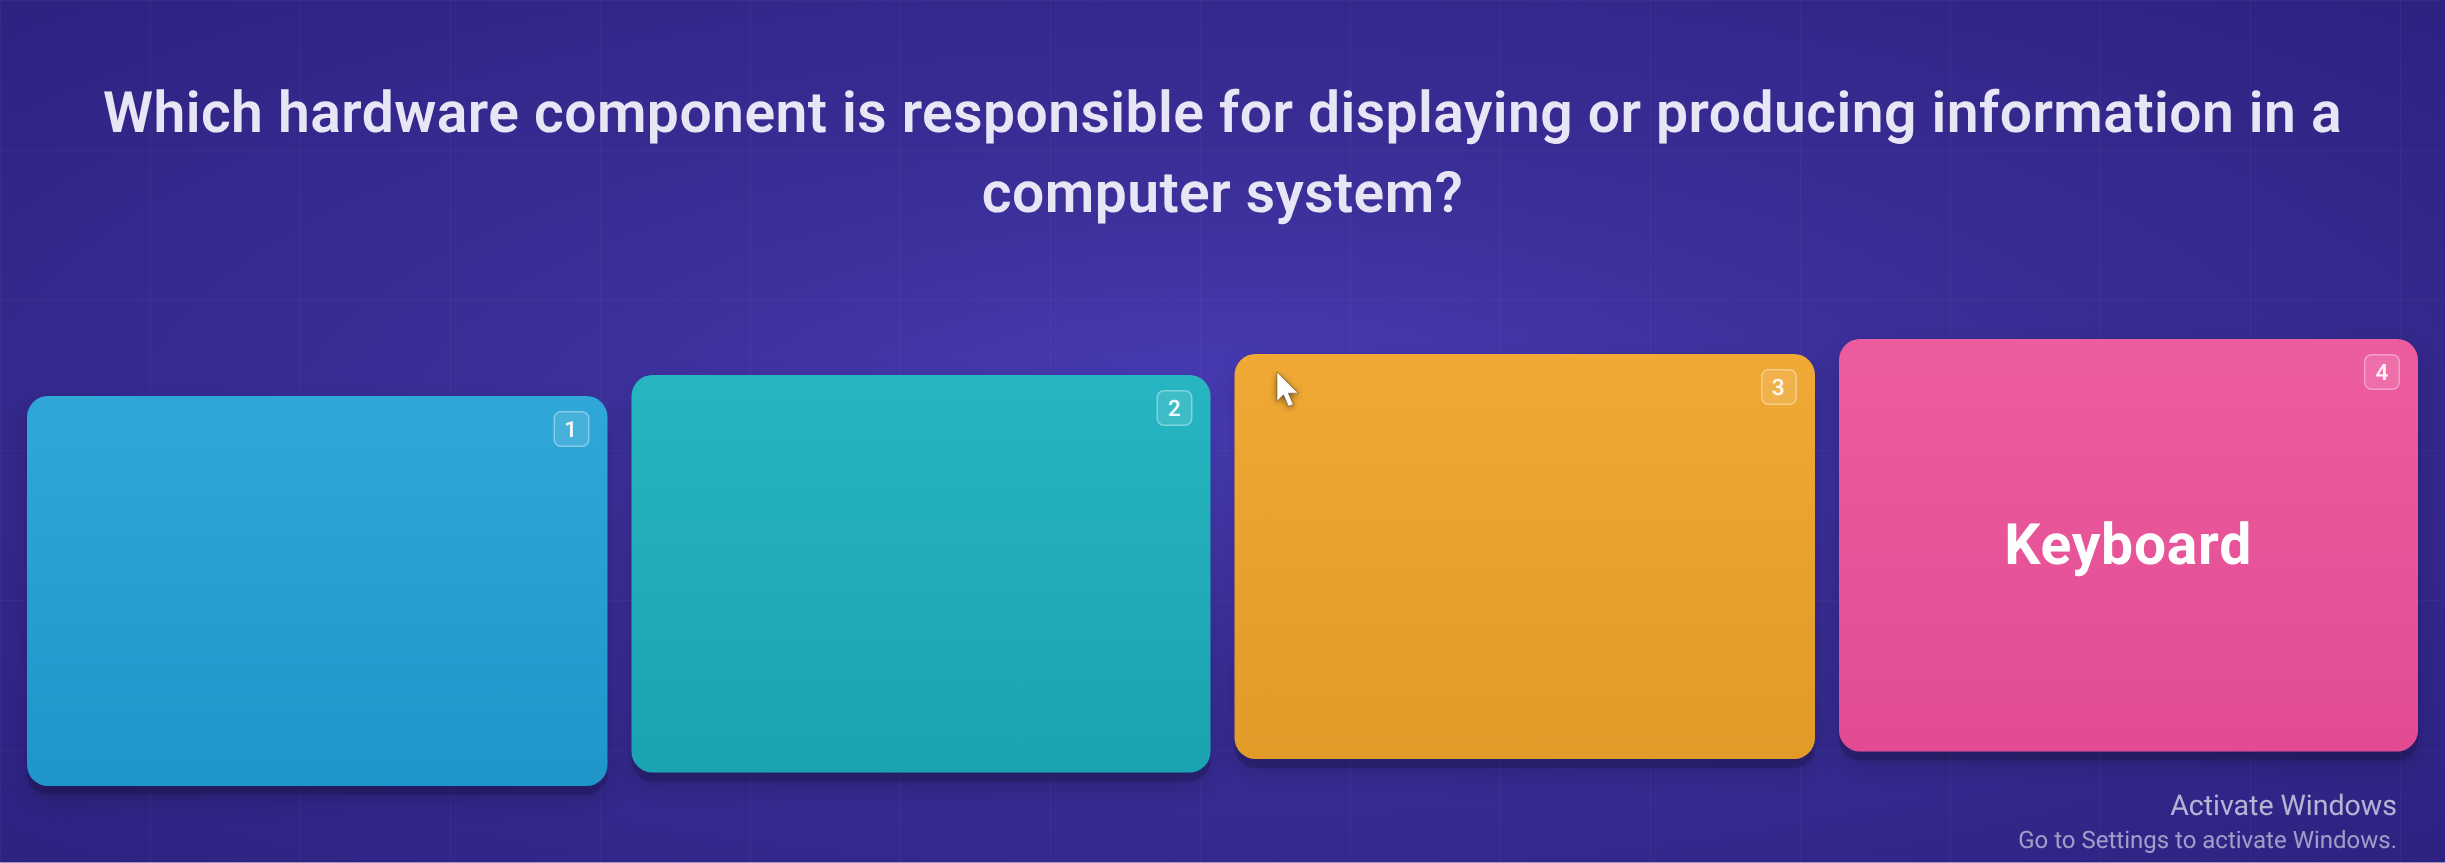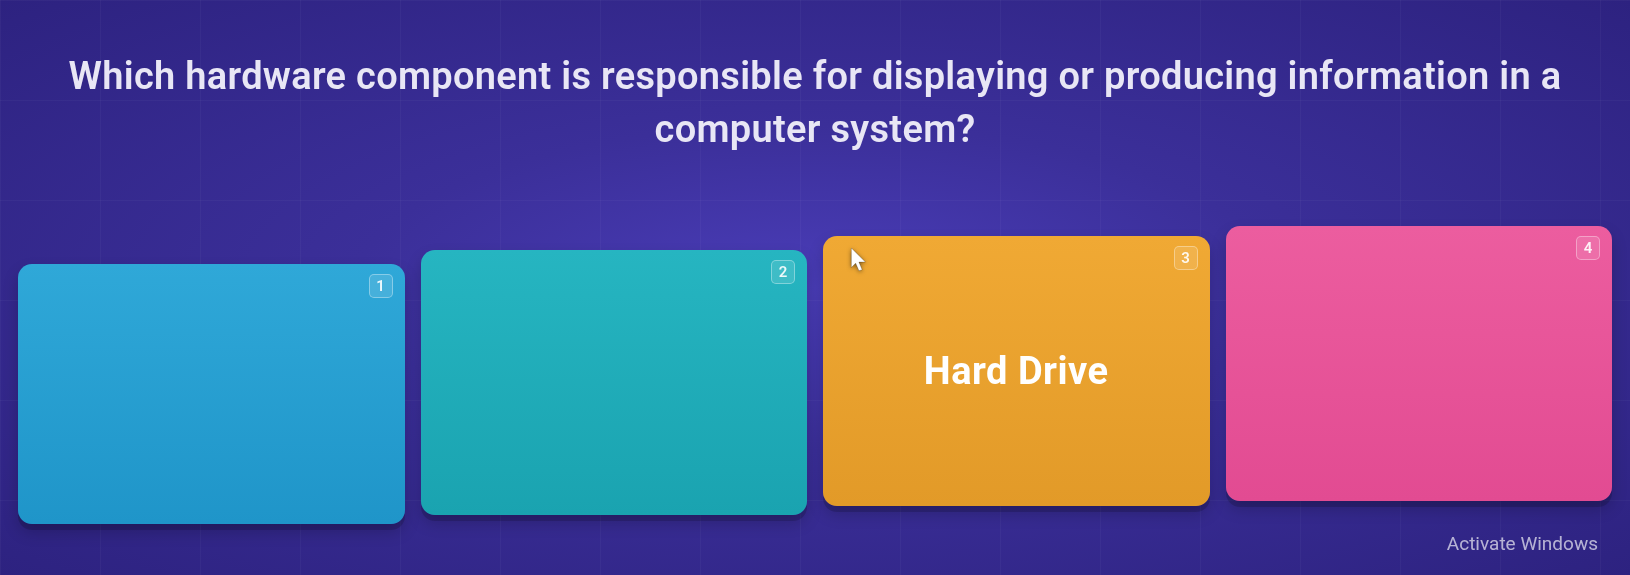--- a/index.html
+++ b/index.html
@@ -93,21 +93,21 @@
       letter-spacing: 0.5px;
     }
     
     .card-1 { margin-top: 28px; height: 260px; }
     .card-2 { margin-top: 14px; height: 265px; }
     .card-3 { margin-top: 0px; height: 270px; }
     .card-4 { margin-top: -10px; height: 275px; }
 
     .watermark {
       position: absolute;
-      bottom: 18px;
+      bottom: 4px;
       right: 32px;
       color: rgba(255,255,255,0.55);
       font-size: 16px;
       line-height: 1.35;
       text-align: right;
       pointer-events: none;
     }
     .watermark .wm-title {
       font-size: 19px;
       color: rgba(255,255,255,0.65);
@@ -131,28 +131,29 @@
 
 <div class="answers">
   <div class="answer-card card-1">
     <div class="answer-number">1</div>
   </div>
   <div class="answer-card card-2">
     <div class="answer-number">2</div>
   </div>
   <div class="answer-card card-3">
     <div class="answer-number">3</div>
-    <div class="answer-label">Hard Drive</div>
   </div>
   <div class="answer-card card-4">
     <div class="answer-number">4</div>
+    <div class="answer-label">Keyboard</div>
   </div>
 </div>
 
 <div class="cursor">
   <svg viewBox="0 0 16 24">
     <path d="M0 0 L0 18 L4 14 L7 21 L10 20 L7 13 L13 13 Z" fill="white" stroke="rgba(0,0,0,0.4)" stroke-width="0.5"></path>
   </svg>
 </div>
 
 <div class="watermark">
   <div class="wm-title">Activate Windows</div>
+  <div>Go to Settings to activate Windows.</div>
 </div>
 
 </body></html>

